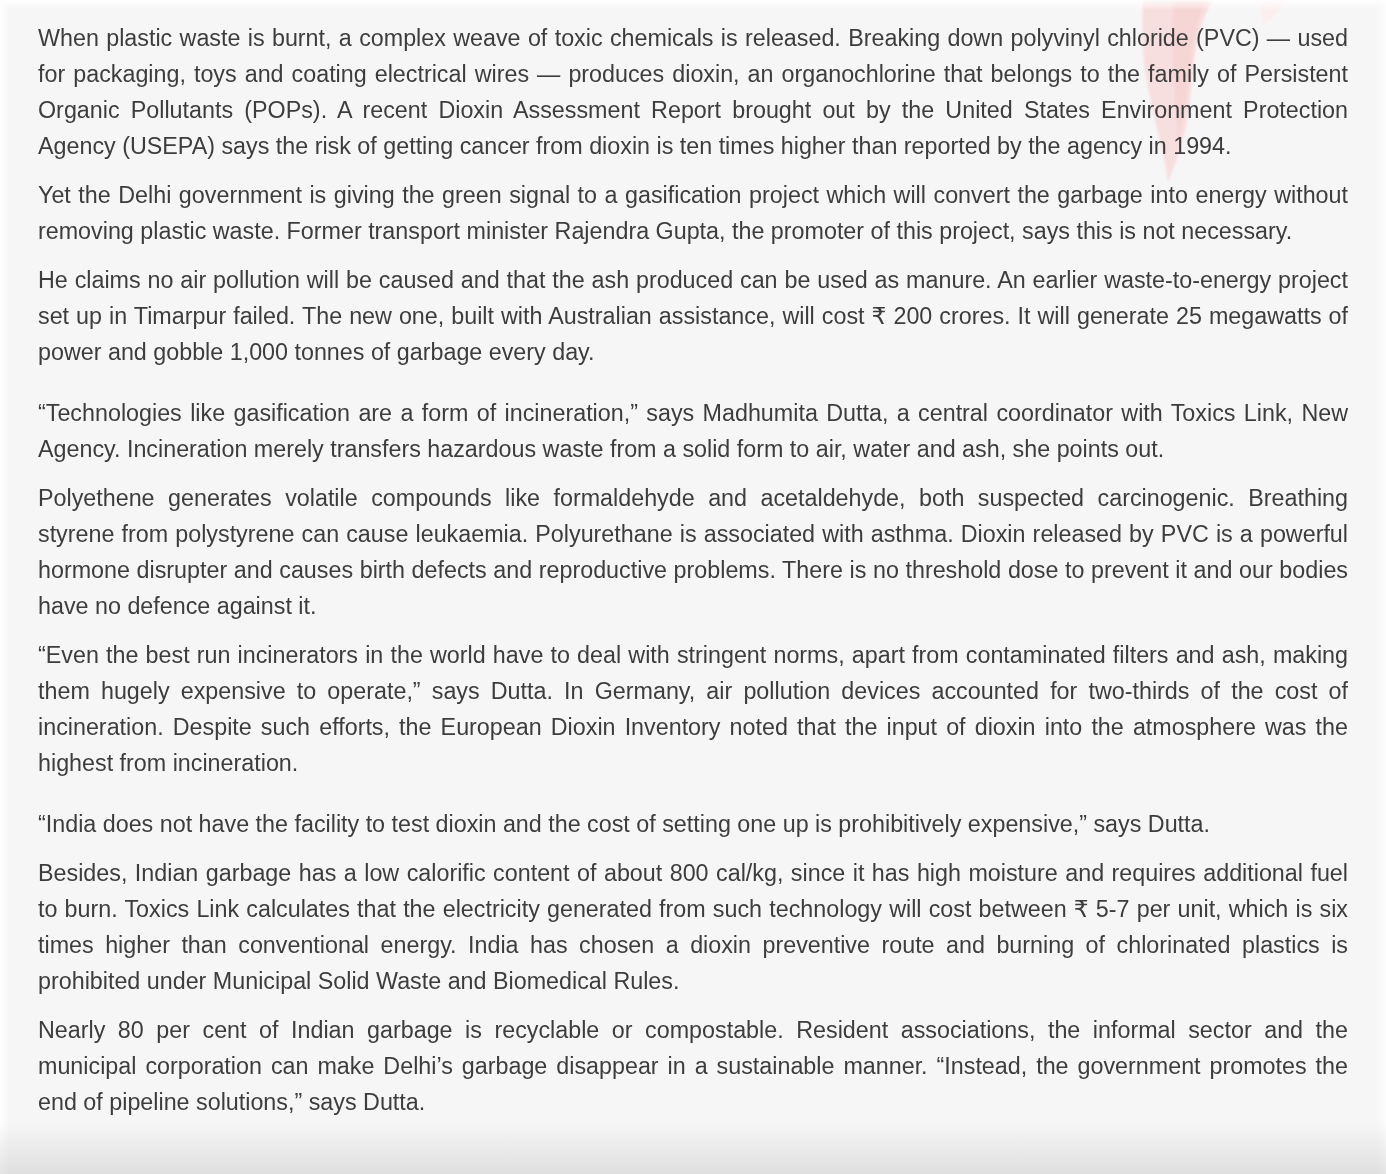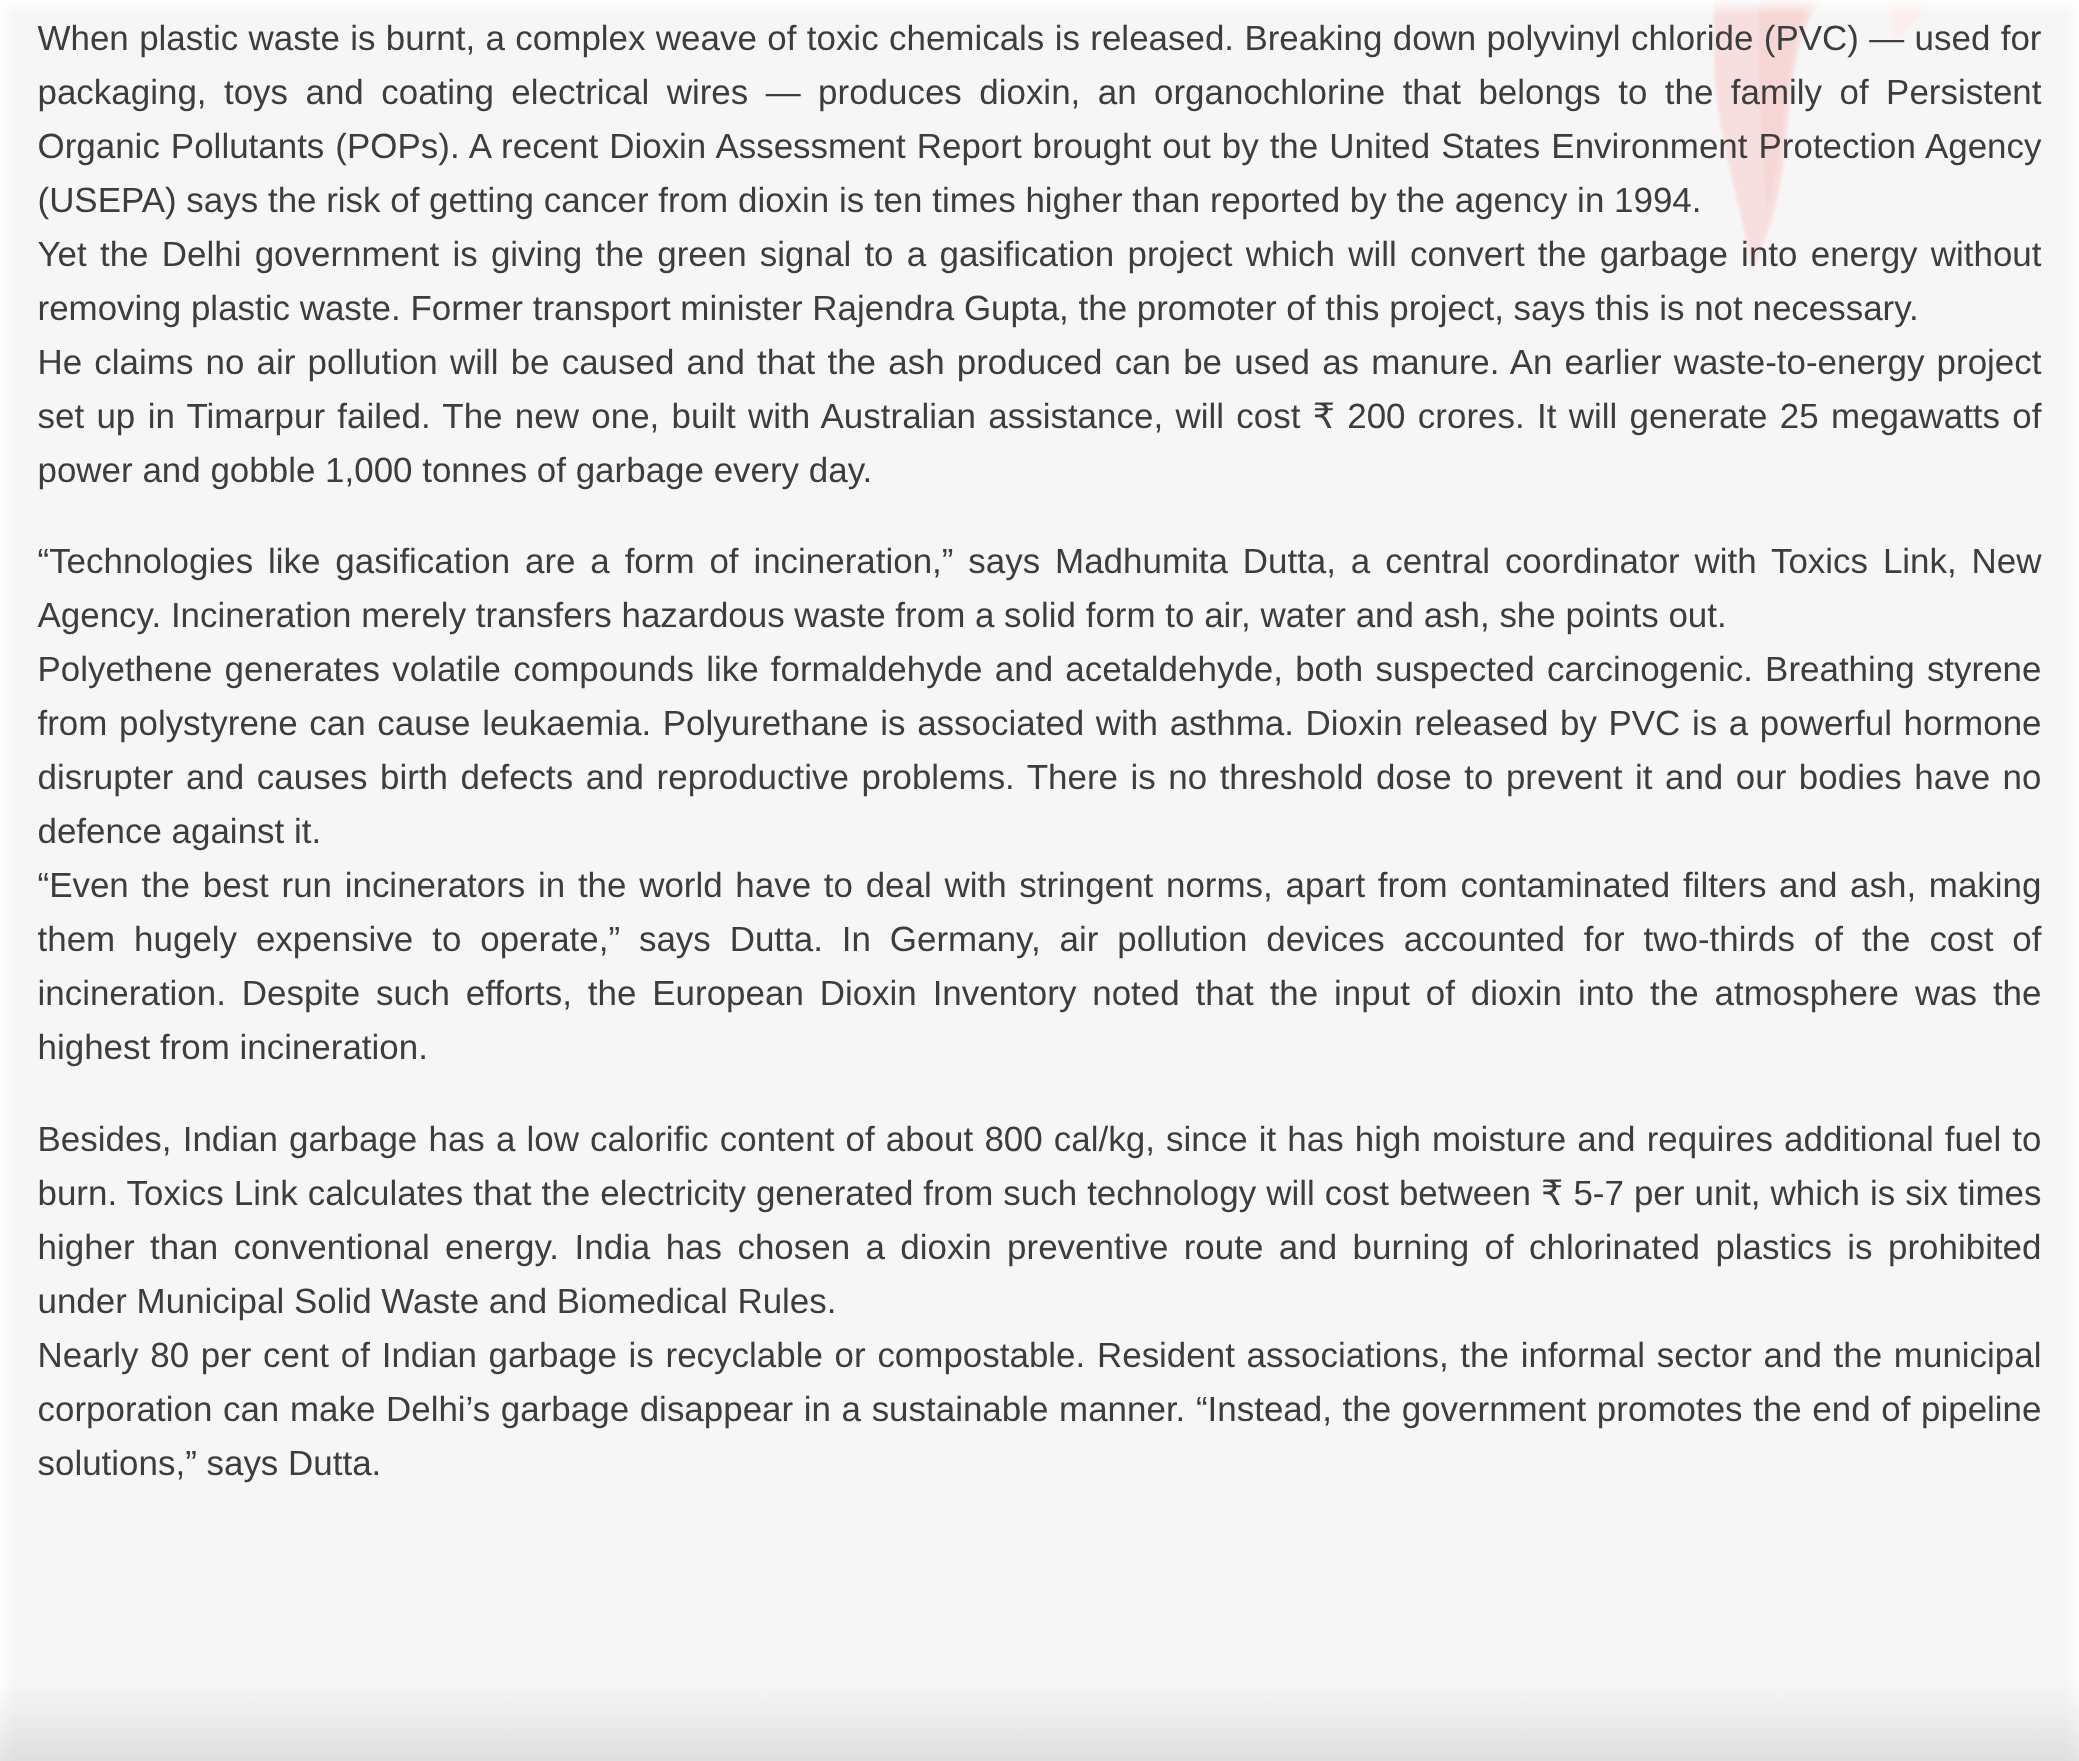--- a/index.html
+++ b/index.html
@@ -43,21 +43,21 @@
     position: absolute;
     left: 25px;
     right: 25px;
     top: 7px;
     z-index: 2;
     font-size: 23.3px;
     line-height: 36px;
     font-weight: 400;
   }
   .article p {
-    margin: 0;
+    margin: 13px;
     text-align: justify;
   }
   .block + .block { margin-top: 25px; }
 </style>
 </head>
 <body>
 
 <svg class="watermark" viewBox="0 0 190 190" xmlns="http://www.w3.org/2000/svg" aria-hidden="true">
   <path d="M 25 0 L 95 0 C 68 42 80 95 62 150 C 56 168 52 176 50 182 C 46 150 30 100 26 62 C 24 38 24 18 25 0 Z" fill="#f8dada" opacity="0.85"></path>
   <path d="M 55 0 L 88 0 C 70 40 74 90 60 140 C 58 100 52 50 55 0 Z" fill="#f3c9c9" opacity="0.5"></path>
@@ -69,20 +69,21 @@
     <p>When plastic waste is burnt, a complex weave of toxic chemicals is released. Breaking down polyvinyl chloride (PVC) — used for packaging, toys and coating electrical wires — produces dioxin, an organochlorine that belongs to the family of Persistent Organic Pollutants (POPs). A recent Dioxin Assessment Report brought out by the United States Environment Protection Agency (USEPA) says the risk of getting cancer from dioxin is ten times higher than reported by the agency in 1994.</p>
     <p>Yet the Delhi government is giving the green signal to a gasification project which will convert the garbage into energy without removing plastic waste. Former transport minister Rajendra Gupta, the promoter of this project, says this is not necessary.</p>
     <p>He claims no air pollution will be caused and that the ash produced can be used as manure. An earlier waste-to-energy project set up in Timarpur failed. The new one, built with Australian assistance, will cost ₹ 200 crores. It will generate 25 megawatts of power and gobble 1,000 tonnes of garbage every day.</p>
   </div>
   <div class="block">
     <p>“Technologies like gasification are a form of incineration,” says Madhumita Dutta, a central coordinator with Toxics Link, New Agency. Incineration merely transfers hazardous waste from a solid form to air, water and ash, she points out.</p>
     <p>Polyethene generates volatile compounds like formaldehyde and acetaldehyde, both suspected carcinogenic. Breathing styrene from polystyrene can cause leukaemia. Polyurethane is associated with asthma. Dioxin released by PVC is a powerful hormone disrupter and causes birth defects and reproductive problems. There is no threshold dose to prevent it and our bodies have no defence against it.</p>
     <p>“Even the best run incinerators in the world have to deal with stringent norms, apart from contaminated filters and ash, making them hugely expensive to operate,” says Dutta. In Germany, air pollution devices accounted for two-thirds of the cost of incineration. Despite such efforts, the European Dioxin Inventory noted that the input of dioxin into the atmosphere was the highest from incineration.</p>
   </div>
   <div class="block">
+    <p>“India does not have the facility to test dioxin and the cost of setting one up is prohibitively expensive,” says Dutta.</p>
     <p>Besides, Indian garbage has a low calorific content of about 800 cal/kg, since it has high moisture and requires additional fuel to burn. Toxics Link calculates that the electricity generated from such technology will cost between ₹ 5-7 per unit, which is six times higher than conventional energy. India has chosen a dioxin preventive route and burning of chlorinated plastics is prohibited under Municipal Solid Waste and Biomedical Rules.</p>
     <p>Nearly 80 per cent of Indian garbage is recyclable or compostable. Resident associations, the informal sector and the municipal corporation can make Delhi’s garbage disappear in a sustainable manner. “Instead, the government promotes the end of pipeline solutions,” says Dutta.</p>
   </div>
 </div>
 
 <div class="edge-top"></div>
 <div class="edge-left"></div>
 <div class="edge-right"></div>
 <div class="bottom-fade"></div>
 

